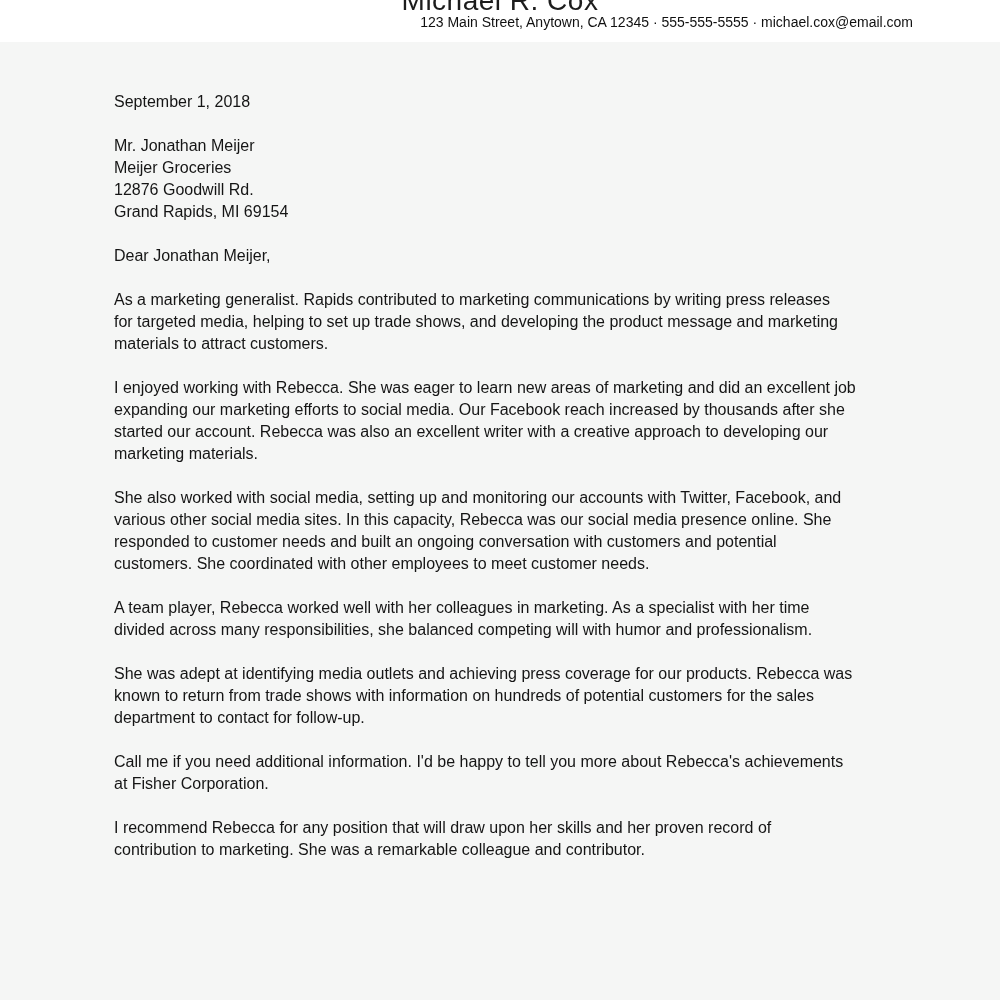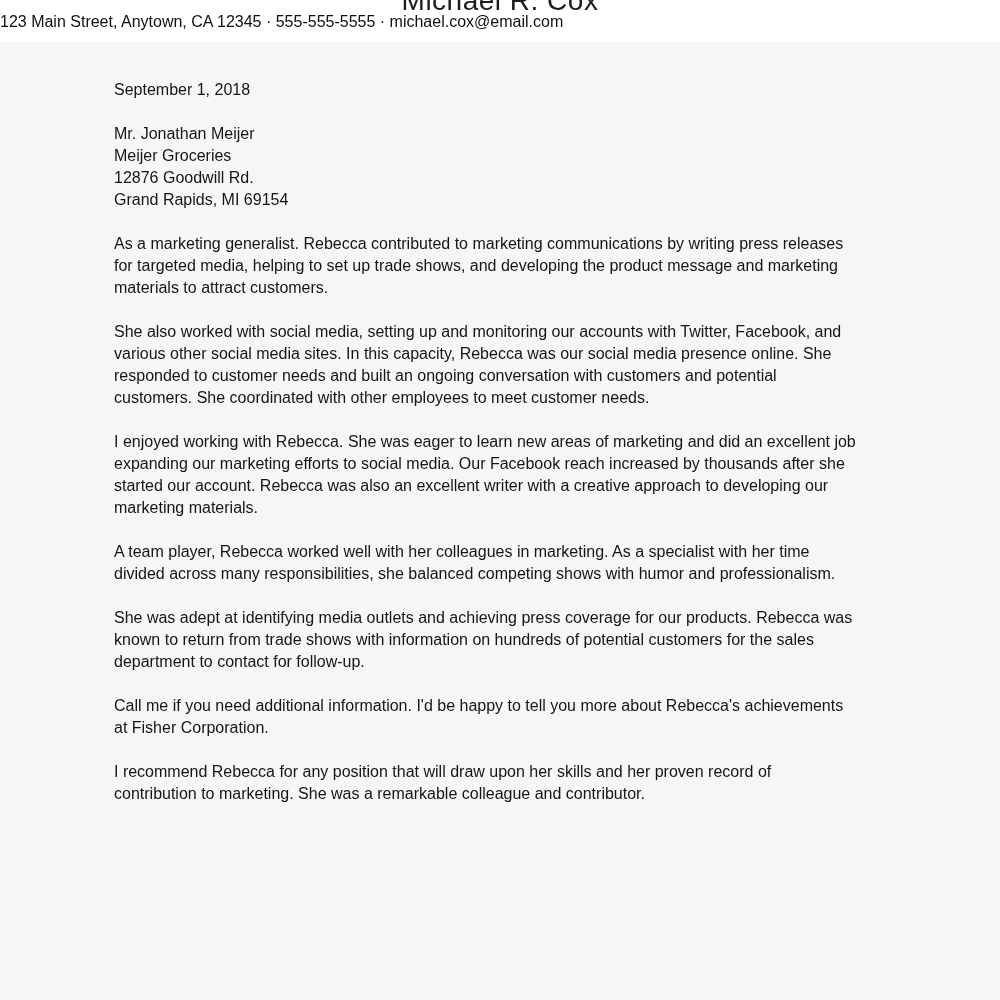--- a/index.html
+++ b/index.html
@@ -40,37 +40,37 @@
     font-weight: 500;
     color: #1c1c1c;
     letter-spacing: 0.5px;
     white-space: nowrap;
   }
   .letterhead-contact {
     position: absolute;
     top: 13px;
     left: 0;
     width: 913px;
-    text-align: left;
-    font-size: 16px;
+    text-align: right;
+    font-size: 14px;
     line-height: 18px;
     color: #101010;
     white-space: nowrap;
   }
   .letter-body {
     position: absolute;
     top: 79px;
     left: 114px;
     width: 870px;
     font-size: 16px;
     line-height: 22px;
     color: #151515;
   }
   .letter-body p {
-    margin: 0 0 22px 0;
+    margin: 12px 0 22px 0;
     white-space: pre;
   }
 </style>
 </head>
 <body>
 
 <div class="page">
 
   <div class="letterhead">
     <div class="letterhead-name">Michael R. Cox</div>
@@ -78,38 +78,39 @@
   </div>
 
   <div class="letter-body">
     <p>September 1, 2018</p>
 
     <p>Mr. Jonathan Meijer
 Meijer Groceries
 12876 Goodwill Rd.
 Grand Rapids, MI 69154</p>
 
+    <p>Dear Jonathan Meijer,</p>
 
 
-    <p>As a marketing generalist. Rebecca contributed to marketing communications by writing press releases
+    <p>As a marketing generalist. Rapids contributed to marketing communications by writing press releases
 for targeted media, helping to set up trade shows, and developing the product message and marketing
 materials to attract customers.</p>
+
+    <p>I enjoyed working with Rebecca. She was eager to learn new areas of marketing and did an excellent job
+expanding our marketing efforts to social media. Our Facebook reach increased by thousands after she
+started our account. Rebecca was also an excellent writer with a creative approach to developing our
+marketing materials.</p>
 
     <p>She also worked with social media, setting up and monitoring our accounts with Twitter, Facebook, and
 various other social media sites. In this capacity, Rebecca was our social media presence online. She
 responded to customer needs and built an ongoing conversation with customers and potential
 customers. She coordinated with other employees to meet customer needs.</p>
 
-    <p>I enjoyed working with Rebecca. She was eager to learn new areas of marketing and did an excellent job
-expanding our marketing efforts to social media. Our Facebook reach increased by thousands after she
-started our account. Rebecca was also an excellent writer with a creative approach to developing our
-marketing materials.</p>
-
     <p>A team player, Rebecca worked well with her colleagues in marketing. As a specialist with her time
-divided across many responsibilities, she balanced competing shows with humor and professionalism.</p>
+divided across many responsibilities, she balanced competing will with humor and professionalism.</p>
 
     <p>She was adept at identifying media outlets and achieving press coverage for our products. Rebecca was
 known to return from trade shows with information on hundreds of potential customers for the sales
 department to contact for follow-up.</p>
 
     <p>Call me if you need additional information. I'd be happy to tell you more about Rebecca's achievements
 at Fisher Corporation.</p>
 
     <p>I recommend Rebecca for any position that will draw upon her skills and her proven record of
 contribution to marketing. She was a remarkable colleague and contributor.</p>

